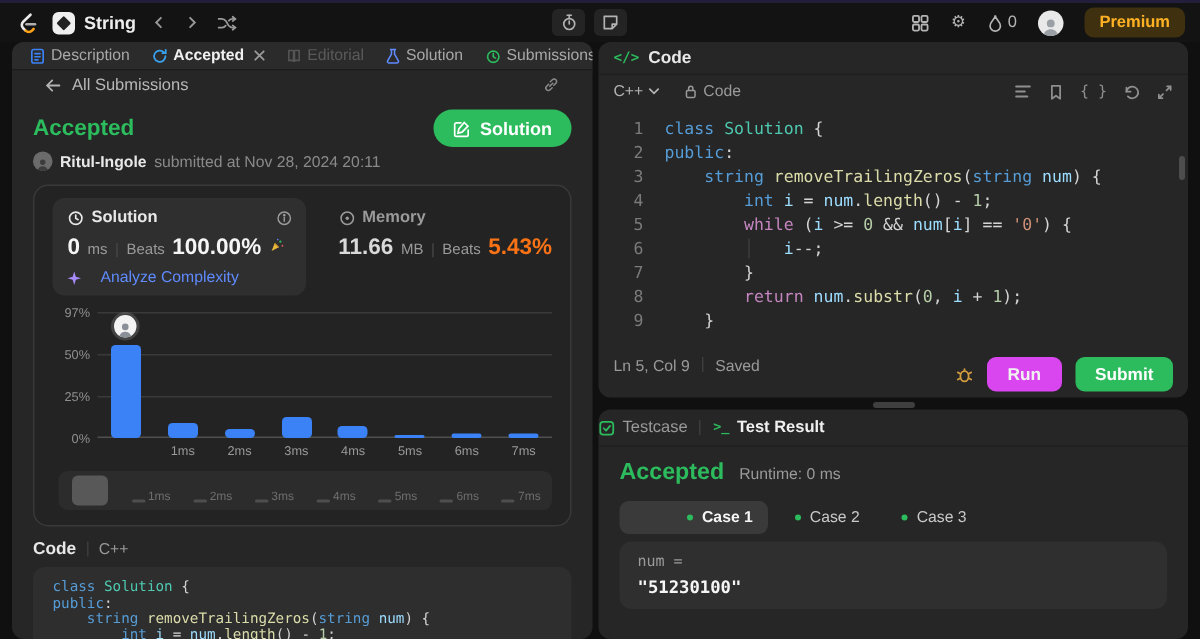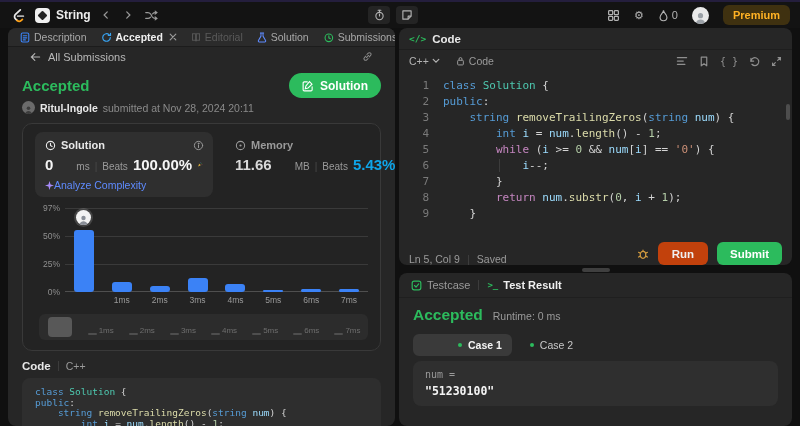--- a/index.html
+++ b/index.html
@@ -53,24 +53,24 @@
   .mini-avatar { width:13px; height:13px; border-radius:50%; background:#6b6b6b; overflow:hidden; display:flex; align-items:flex-end; justify-content:center; }
   .author { color:#e8e8e8; font-weight:700; }
 
   .stats-card { margin-top:9px; background:#232323; border:1px solid #393939; border-radius:10px; padding:8px 12px 10px 12px; }
   .tiles-row { display:flex; align-items:flex-start; }
   .runtime-tile { width:178px; background:#2f2f2f; border-radius:8px; padding:7px 10px 6px 10px; position:relative; }
   .tile-head { display:flex; align-items:center; gap:5px; font-size:11px; color:#e8e8e8; font-weight:600; }
   .info-ic { position:absolute; right:9px; top:8px; color:#9a9a9a; display:flex; }
   .tile-vals { display:flex; align-items:baseline; gap:5px; margin-top:5px; }
   .big-val { font-size:15px; font-weight:700; color:#f5f5f5; }
-  .small-unit { font-size:10px; color:#9a9a9a;margin-left:18px; }
+  .small-unit { font-size:10px; color:#9a9a9a; }
   .val-div { color:#4a4a4a; font-size:10px; }
   .beats-lbl { font-size:10px; color:#9a9a9a; }
-  .analyze-row { display:flex; align-items:center; gap:0; margin-top:6px; font-size:10.5px; color:#5f8bff; }
+  .analyze-row { display:flex; align-items:center; gap:13px; margin-top:6px; font-size:10.5px; color:#5f8bff; }
   .memory-block { margin-left:22px; padding-top:7px; }
   .memory-block .tile-head { color:#9a9a9a; font-weight:600; }
 
   .chart { margin-top:11px; }
   .plot { position:relative; height:84px; margin-left:30px; }
   .gridline { position:absolute; left:0; right:0; height:1px; background:#3a3a3a; }
   .gridline.base { background:#4f4f4f; }
   .ytick { position:absolute; left:-30px; width:25px; text-align:right; font-size:8.5px; color:#8f8f8f; transform:translateY(-50%); }
   .bars { position:absolute; inset:0; display:flex; align-items:flex-end; }
   .bar-col { flex:1; display:flex; justify-content:center; align-items:flex-end; height:100%; position:relative; }
@@ -101,28 +101,28 @@
   .code-tag { color:#2cbb5d; font-weight:700; font-size:9.5px; font-family:"DejaVu Sans Mono", monospace; }
   .ep-title { font-size:11.5px; font-weight:700; color:#e8e8e8; }
   .ep-toolbar { height:22px; display:flex; align-items:center; gap:6px; padding:0 10px; font-size:10.5px; color:#b3b3b3; flex:none; }
   .lang-btn { display:flex; align-items:center; gap:3px; cursor:pointer; }
   .auto-btn { display:flex; align-items:center; gap:4px; margin-left:10px; color:#9a9a9a; }
   .ep-tools { margin-left:auto; display:flex; align-items:center; gap:11px; color:#8f8f8f; }
   .ep-tools .ticon { display:flex; align-items:center; font-size:10px; cursor:pointer; }
   .editor-code { flex:1; padding:6px 0 0 8px; font-size:11px; line-height:16px; position:relative; overflow:hidden; }
   .ln-num { width:22px; text-align:right; color:#7a7a7a; margin-right:14px; font-family:"DejaVu Sans Mono", monospace; flex:none; }
   .ed-scrollthumb { position:absolute; right:2px; top:76px; width:4px; height:16px; border-radius:2px; background:#4d4d4d; }
-  .ep-statusbar { height:27px; display:flex; align-items:flex-end; gap:8px; padding:0 10px; font-size:10.5px; color:#9a9a9a; flex:none;margin-top:19px; }
+  .ep-statusbar { height:27px; display:flex; align-items:flex-start; gap:8px; padding:0 10px; font-size:10.5px; color:#9a9a9a; flex:none;margin-top:19px; }
   .sb-div { width:1px; height:10px; background:#3c3c3c; }
   .sb-right { margin-left:auto; display:flex; align-items:center; gap:9px; }
-  .run-btn { background:#c2410c; color:#f0f0f0; font-size:11.5px; font-weight:600; height:23px; padding:0 14px; border-radius:6px; display:flex; align-items:center; }
+  .run-btn { background:#d946ef; color:#f0f0f0; font-size:11.5px; font-weight:600; height:23px; padding:0 14px; border-radius:6px; display:flex; align-items:center; }
   .submit-btn { background:#2cbb5d; color:#fff; font-size:11.5px; font-weight:600; height:23px; padding:0 13px; border-radius:6px; display:flex; align-items:center; }
 
   
-  .tc-header { height:25px; display:flex; align-items:center; gap:8px; padding:0 12px; border-bottom:1px solid #1f1f1f; flex:none; }
+  .tc-header { height:25px; display:flex; align-items:center; gap:8px; padding:0 0; border-bottom:1px solid #1f1f1f; flex:none; }
   .tc-tab { display:flex; align-items:center; gap:5px; font-size:11px; color:#9a9a9a; cursor:pointer; }
   .tc-tab.active { color:#f0f0f0; font-weight:700; }
   .term-ic { color:#2cbb5d; font-weight:700; font-size:9px; font-family:"DejaVu Sans Mono", monospace; }
   .tc-body { padding:8px 14px 0 14px; overflow:hidden; }
   .tc-status-row { display:flex; align-items:baseline; gap:10px; }
   .tc-accepted { color:#2cbb5d; font-size:15.5px; font-weight:700; }
   .tc-runtime { font-size:10.5px; color:#9a9a9a; }
   .case-row { display:flex; align-items:center; gap:8px; margin-top:10px; }
   .case-chip { display:flex; align-items:center; gap:6px; height:22px; padding:0 10px; border-radius:6px; font-size:10.5px; color:#c8c8c8; cursor:pointer; }
   .case-chip.active { background:#3a3a3a; color:#f5f5f5; font-weight:700;padding-left:45px; }
@@ -351,21 +351,21 @@
                   <circle cx="8" cy="8" r="6"></circle>
                   <circle cx="8" cy="8" r="1.6" fill="#9a9a9a" stroke="none"></circle>
                 </svg>
               <span>Memory</span>
             </div>
             <div class="tile-vals">
               <span class="big-val" style="color:#d9d9d9">11.66</span>
               <span class="small-unit">MB</span>
               <span class="val-div">|</span>
               <span class="beats-lbl">Beats</span>
-              <span class="big-val" style="color:#0ea5e9">5.43%</span>
+              <span class="big-val" style="color:#f97316">5.43%</span>
             </div>
           </div>
         </div>
 
         <div class="chart">
           <div class="plot">
             <div class="gridline" style="top:0"></div>
             <div class="gridline" style="top:33.33%"></div>
             <div class="gridline" style="top:66.66%"></div>
             <div class="gridline base" style="bottom:0"></div>
@@ -604,20 +604,24 @@
         </div>
         <div class="case-row">
           <span class="case-chip active">
               <span class="case-dot"></span>
               <span>Case 1</span>
             </span>
           <span class="case-chip">
               <span class="case-dot"></span>
               <span>Case 2</span>
             </span>
+          <span class="case-chip">
+              <span class="case-dot"></span>
+              <span>Case 3</span>
+            </span>
         </div>
         <div class="input-box">
           <div class="input-name mono">num =</div>
           <div class="input-value mono">"51230100"</div>
         </div>
 
       </div>
     </div>
   </div>
 </div>

